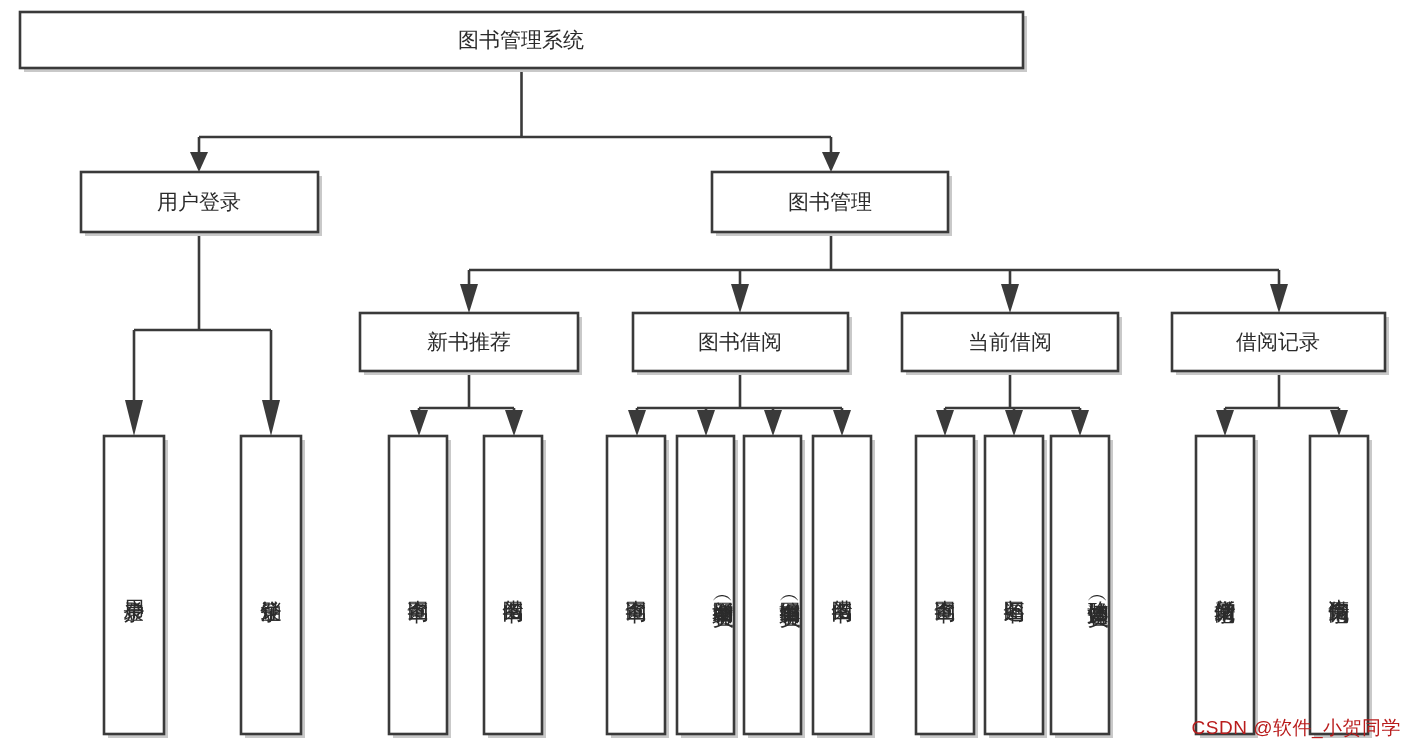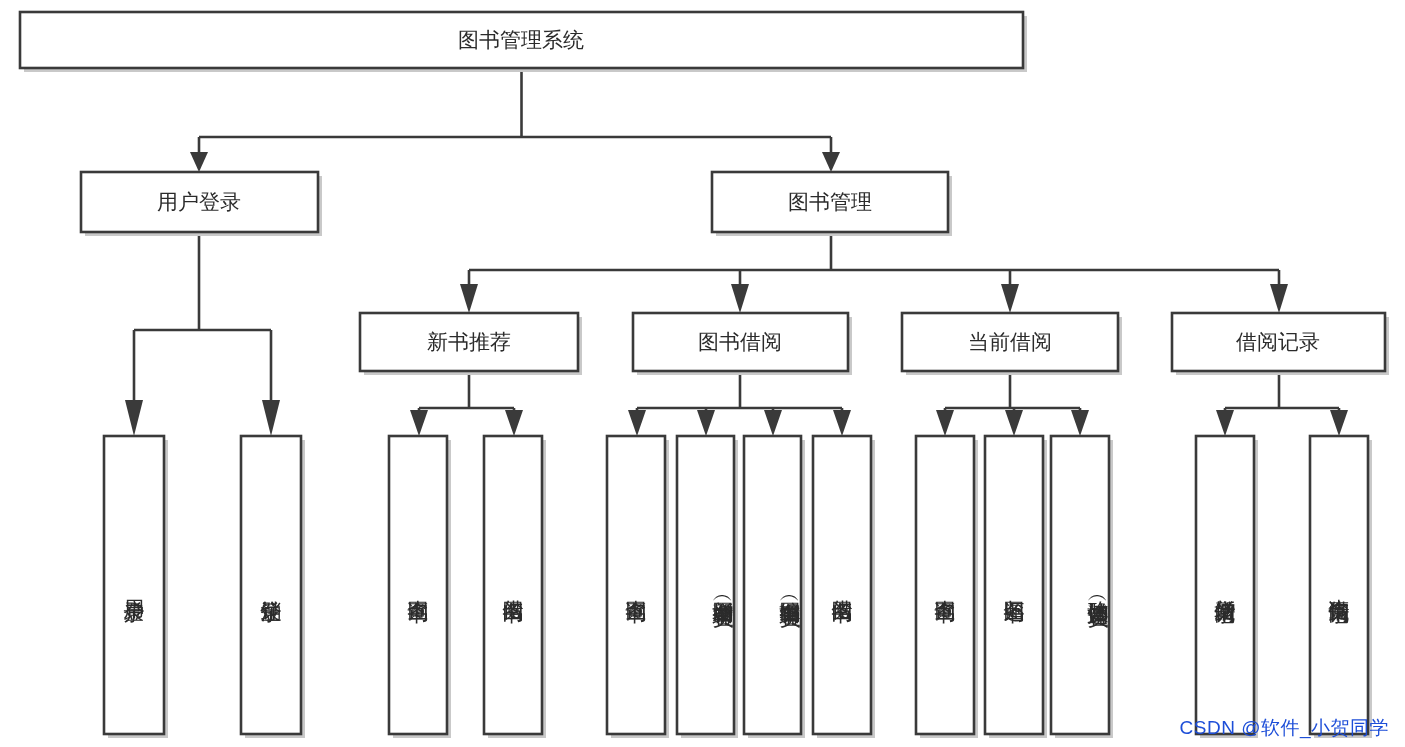--- a/index.html
+++ b/index.html
@@ -61,25 +61,25 @@
     align-items: flex-start;
     justify-content: center;
     white-space: nowrap;
     pointer-events: none;
   }
   .vert-label.centered {
     align-items: center;
   }
   .watermark {
     position: absolute;
-    right: 16px;
+    right: 4px;
     bottom: 6px;
     font-family: "Liberation Sans", "DejaVu Sans", sans-serif;
     font-size: 19px;
-    color: #1d4ed8;
+    color: #b91c1c;
     letter-spacing: 0.5px;
     white-space: nowrap;
   }
 </style>
 </head>
 <body>
 
 <div id="stage">
 
   <svg id="diagram" viewBox="0 0 1405 747">

